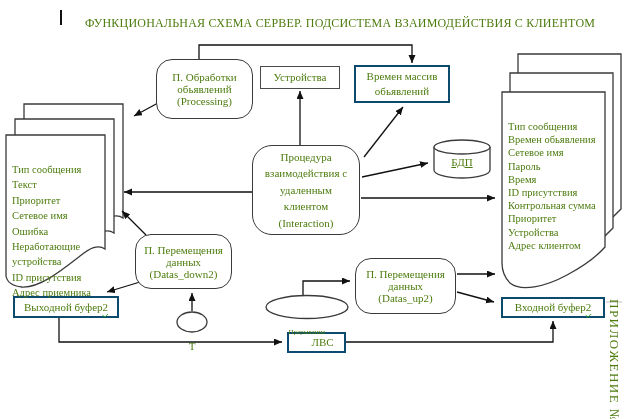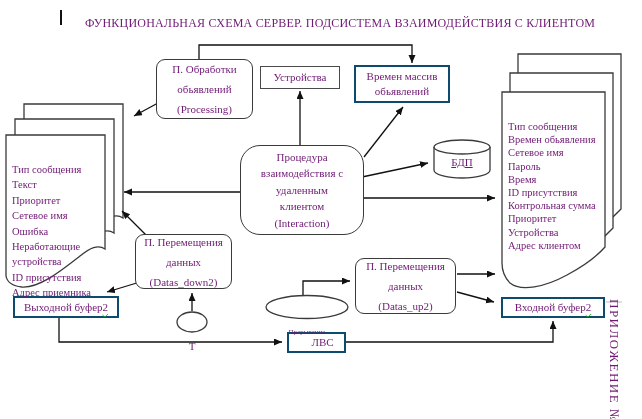--- a/index.html
+++ b/index.html
@@ -1,25 +1,25 @@
 <!DOCTYPE html>
 <html><head>
 <meta charset="utf-8">
 <style>
   html,body{margin:0;padding:0;background:#fff;}
   #stage{position:relative;width:642px;height:419px;background:#ffffff;overflow:hidden;
-         font-family:"Liberation Serif","DejaVu Serif",serif;color:#701a75;}
+         font-family:"Liberation Serif","DejaVu Serif",serif;color:#4d7c0f;}
   #wires{position:absolute;left:0;top:0;z-index:1;}
   .abs{position:absolute;box-sizing:border-box;}
   .lbl{z-index:2;}
   .title{font-size:12px;letter-spacing:.2px;white-space:nowrap;}
   .cursor-mark{width:2px;height:15px;background:#111;}
-  .rbox{background:#fff;border:1.5px solid #3a3a3a;border-radius:9px;z-index:2;
+  .rbox{background:#fff;border:1.5px solid #3a3a3a;border-radius:16px;z-index:2;
         display:flex;align-items:center;justify-content:center;text-align:center;
-        font-size:11px;line-height:20px;white-space:pre-line;}
+        font-size:11px;line-height:12px;white-space:pre-line;}
   .rbox.big{border-radius:20px;line-height:16.5px;}
   .sbox{background:#fff;border:2px solid #0c4a6e;z-index:2;
         display:flex;align-items:center;justify-content:center;text-align:center;
         font-size:11px;line-height:15px;white-space:pre-line;}
   .sbox.thin{border:1.5px solid #4a4a4a;}
   .doclist{z-index:3;font-size:10.5px;margin-top:24px;}
   .doclist.left{line-height:15.4px;}
   .doclist.right{line-height:13.2px;}
   .doclist span{display:block;}
   .cyl-lbl{z-index:2;font-size:11px;display:flex;align-items:center;justify-content:center;text-decoration:underline;}
@@ -86,21 +86,21 @@
 
   <div class="abs rbox" style="left:156px;top:59px;width:97px;height:60px;">П. Обработки
 обьявлений
 (Processing)</div>
 
   <div class="abs sbox thin" style="left:260px;top:66px;width:80px;height:23px;">Устройства</div>
 
   <div class="abs sbox" style="left:354px;top:65px;width:96px;height:38px;">Времен массив
 обьявлений</div>
 
-  <div class="abs rbox big" style="left:240px;top:145px;width:124px;height:90px;">Процедура
+  <div class="abs rbox big" style="left:252px;top:145px;width:108px;height:90px;">Процедура
 взаимодействия с
 удаленным
 клиентом
 (Interaction)</div>
 
   <div class="abs cyl-lbl" style="left:434px;top:150px;width:56px;height:24px;">БДП</div>
 
   <div class="abs rbox" style="left:135px;top:234px;width:97px;height:55px;">П. Перемещения
 данных
 (Datas_down2)</div>

